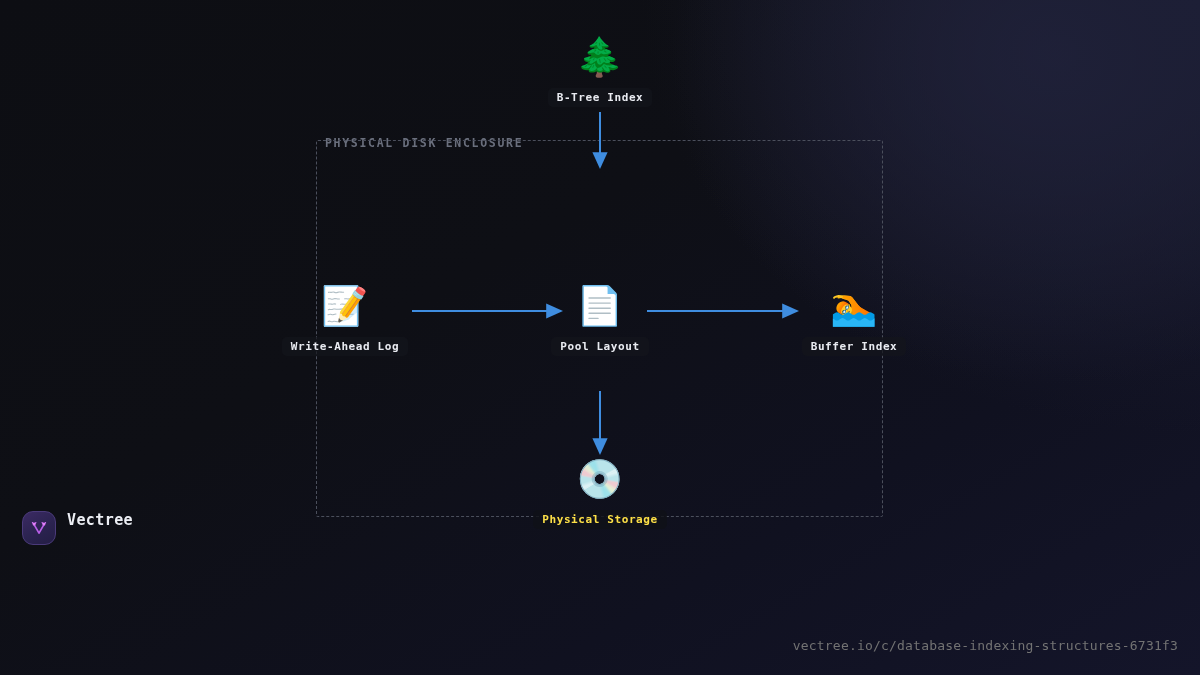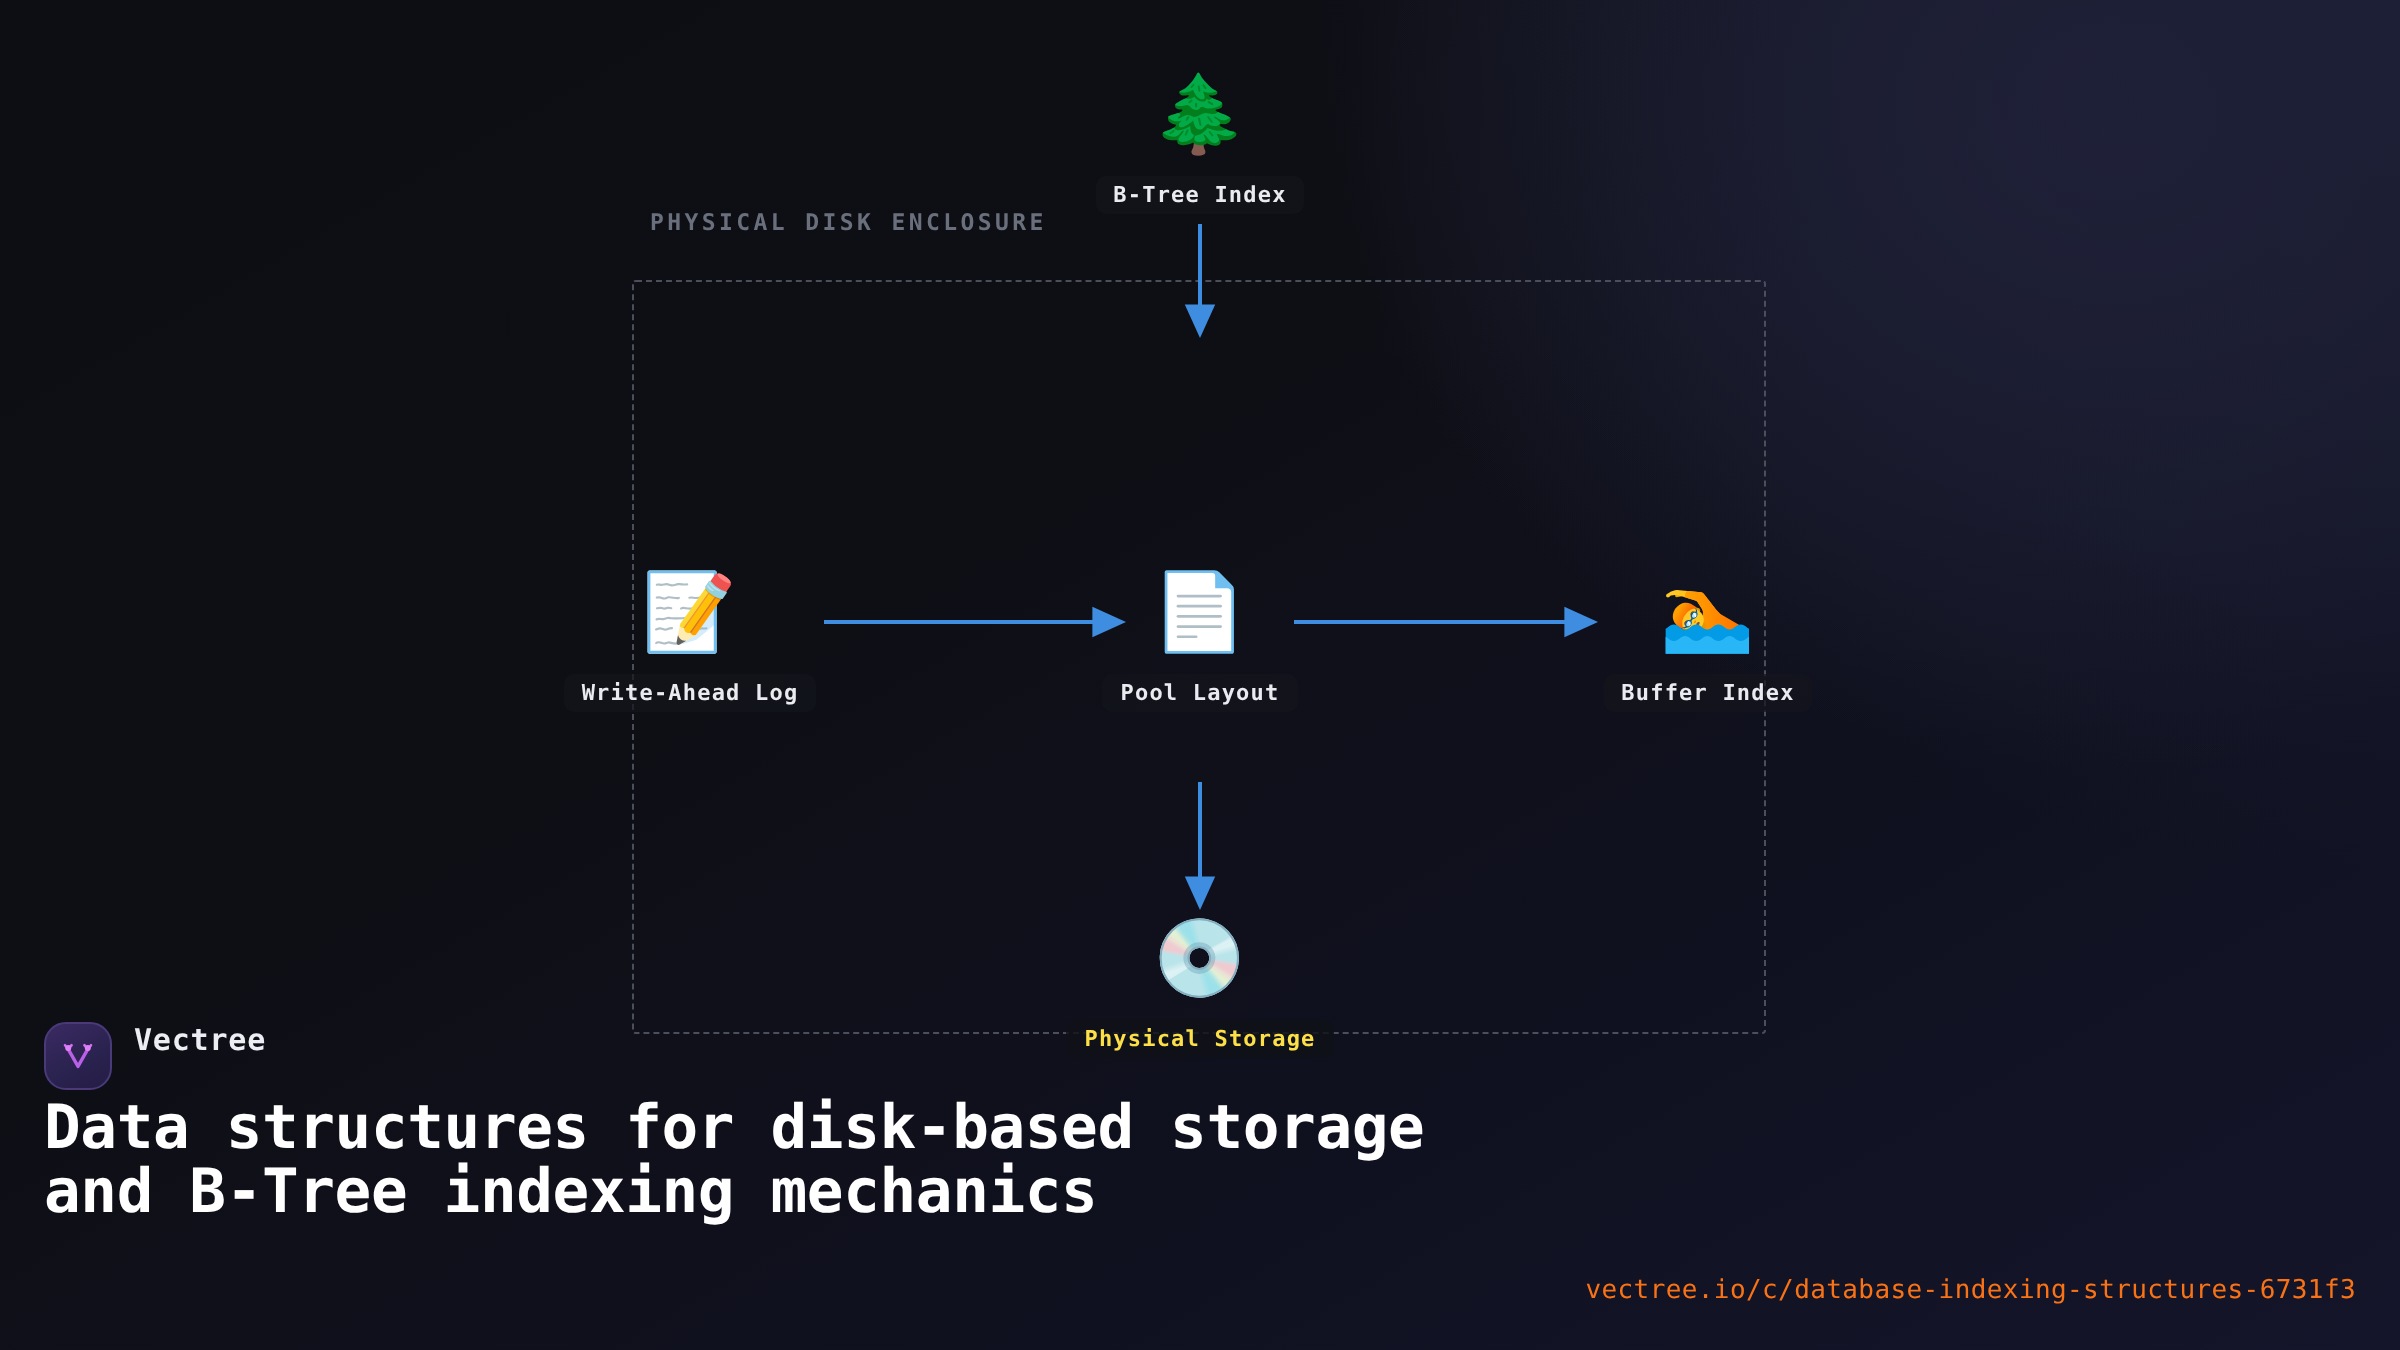--- a/index.html
+++ b/index.html
@@ -29,21 +29,21 @@
   
   .enclosure {
     position:absolute;
     left:316px; top:140px;
     width:567px; height:377px;
     border:1.5px dashed #4b4f5c;
     border-radius:2px;
   }
   .enclosure-label {
     position:absolute;
-    left:325px; top:104px;
+    left:325px; top:136px;
     font-size:11.5px;
     letter-spacing:1.7px;
     color:#6a6f7d;
     font-weight:700;
     white-space:nowrap;
   }
 
   
   .node {
     position:absolute;
@@ -118,21 +118,21 @@
     font-weight:700;
     letter-spacing:-0.2px;
     color:#ffffff;
     white-space:pre-wrap;
   }
 
   .url {
     position:absolute;
     right:22px; bottom:22px;
     font-size:13px;
-    color:#f97316;
+    color:#737373;
     letter-spacing:0.2px;
     white-space:nowrap;
   }
 </style>
 </head>
 <body>
 
 <div id="stage">
 
   <div class="diagram">
@@ -189,17 +189,16 @@
         <path d="M5.1 6.6 L10 15.2 L14.9 6.6" fill="none" stroke="#b95fe8" stroke-width="1.7" stroke-linecap="round" stroke-linejoin="round"></path>
         <path d="M5.1 6.6 L3.5 4.6 M5.1 6.6 L6.8 4.6" fill="none" stroke="#d06ff5" stroke-width="1.3" stroke-linecap="round"></path>
         <path d="M14.9 6.6 L13.2 4.6 M14.9 6.6 L16.5 4.6" fill="none" stroke="#d06ff5" stroke-width="1.3" stroke-linecap="round"></path>
         <circle cx="5.1" cy="6.0" r="1.5" fill="#e07ff7"></circle>
         <circle cx="14.9" cy="6.0" r="1.5" fill="#e07ff7"></circle>
       </svg>
     </div>
     <div class="brand-name">Vectree</div>
   </div>
 
-  <div class="headline">Data structures for disk-based storage and B-Tree indexing mechanics</div>
 
   <div class="url">vectree.io/c/database-indexing-structures-6731f3</div>
 
 </div>
 
 </body></html>

